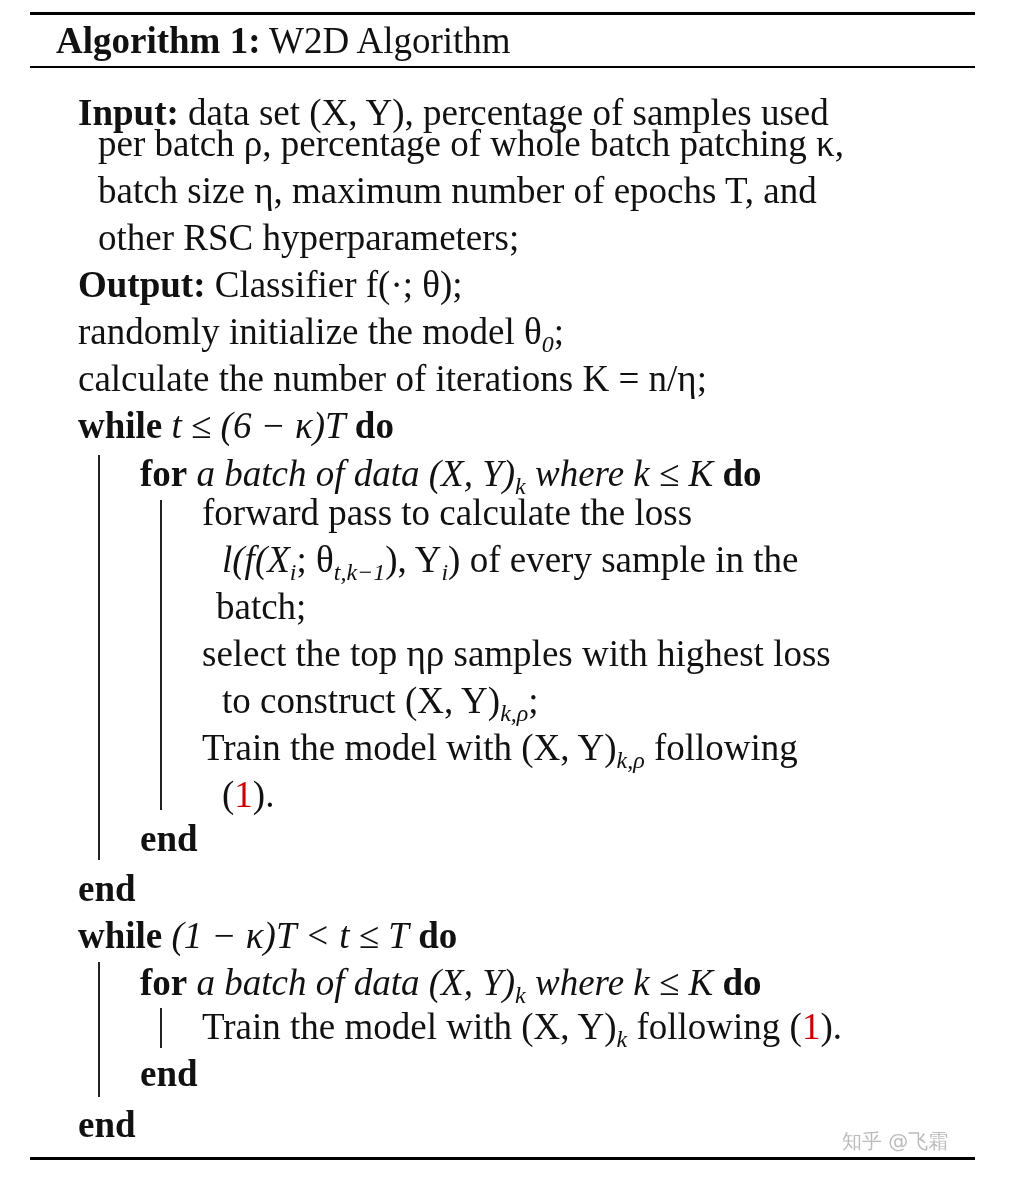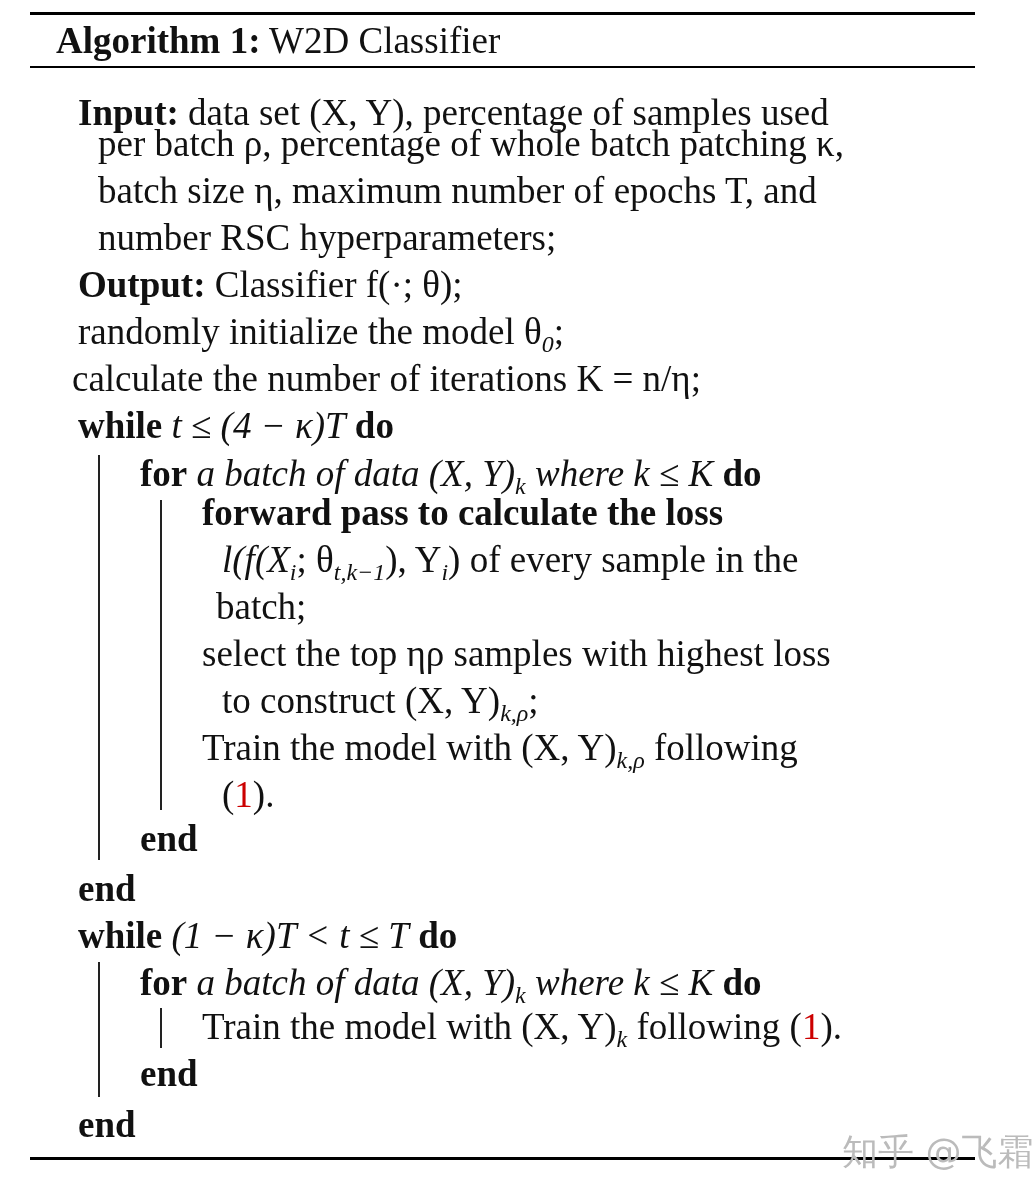--- a/index.html
+++ b/index.html
@@ -4,66 +4,66 @@
 <style>
   html, body { margin:0; padding:0; background:#fff; }
   body { width:1034px; height:1191px; position:relative; overflow:hidden;
     font-family:"Liberation Serif","DejaVu Serif",serif; color:#111; font-size:37px; }
   .rule { position:absolute; left:30px; width:945px; background:#000; }
   .line { position:absolute; white-space:nowrap; line-height:1; }
   .b { font-weight:bold; }
   .i { font-style:italic; }
   .red { color:#c00; }
   .vbar { position:absolute; width:2px; background:#222; }
-  .wm { position:absolute; left:842px; top:1128px; font-family:"DejaVu Sans",sans-serif; font-size:36px; color:#bbb; }
+  .wm { position:absolute; left:842px; top:1128px; font-family:"DejaVu Sans",sans-serif; font-size:20px; color:#bbb; }
   sub { font-size:24px; vertical-align:-8px; font-style:italic; }
 </style>
 </head>
 <body>
 
 <div class="rule" style="top:12px;height:3px;"></div>
 <div class="line" style="left:56px;top:22px;">
   <span class="b">Algorithm 1:</span>
-  <span>W2D Classifier</span>
+  <span>W2D Algorithm</span>
 </div>
 <div class="rule" style="top:66px;height:2px;"></div>
 
 <div class="line" style="left:78px;top:94px;">
   <span class="b">Input:</span>
   <span>data set (X, Y), percentage of samples used</span>
 </div>
 <div class="line" style="left:98px;top:125px;">per batch ρ, percentage of whole batch patching κ,</div>
 <div class="line" style="left:98px;top:172px;">batch size η, maximum number of epochs T, and</div>
-<div class="line" style="left:98px;top:219px;">number RSC hyperparameters;</div>
+<div class="line" style="left:98px;top:219px;">other RSC hyperparameters;</div>
 
 <div class="line" style="left:78px;top:266px;">
   <span class="b">Output:</span>
   <span>Classifier f(·; θ);</span>
 </div>
 <div class="line" style="left:78px;top:313px;">
   <span>randomly initialize the model θ</span><sub>0</sub><span>;</span>
 </div>
-<div class="line" style="left:72px;top:360px;">calculate the number of iterations K = n/η;</div>
+<div class="line" style="left:78px;top:360px;">calculate the number of iterations K = n/η;</div>
 
 <div class="line" style="left:78px;top:407px;">
   <span class="b">while</span>
-  <span class="i">t ≤ (4 − κ)T</span>
+  <span class="i">t ≤ (6 − κ)T</span>
   <span class="b">do</span>
 </div>
 <div class="vbar" style="left:98px;top:455px;height:405px;"></div>
 
 <div class="line" style="left:140px;top:455px;">
   <span class="b">for</span>
   <span class="i">a batch of data (X, Y)</span><sub>k</sub>
   <span class="i">where k ≤ K</span>
   <span class="b">do</span>
 </div>
 <div class="vbar" style="left:160px;top:500px;height:310px;"></div>
 
-<div class="line" style="left:202px;top:494px;font-weight:bold;">forward pass to calculate the loss</div>
+<div class="line" style="left:202px;top:494px;">forward pass to calculate the loss</div>
 <div class="line" style="left:222px;top:541px;">
   <span class="i">l(f(X</span><sub>i</sub>; θ<sub>t,k−1</sub>), Y<sub>i</sub>) of every sample in the
 </div>
 <div class="line" style="left:216px;top:588px;">batch;</div>
 <div class="line" style="left:202px;top:635px;">select the top ηρ samples with highest loss</div>
 <div class="line" style="left:222px;top:682px;">
   <span>to construct (X, Y)</span><sub>k,ρ</sub>;
 </div>
 <div class="line" style="left:202px;top:729px;">
   <span>Train the model with (X, Y)</span><sub>k,ρ</sub>

